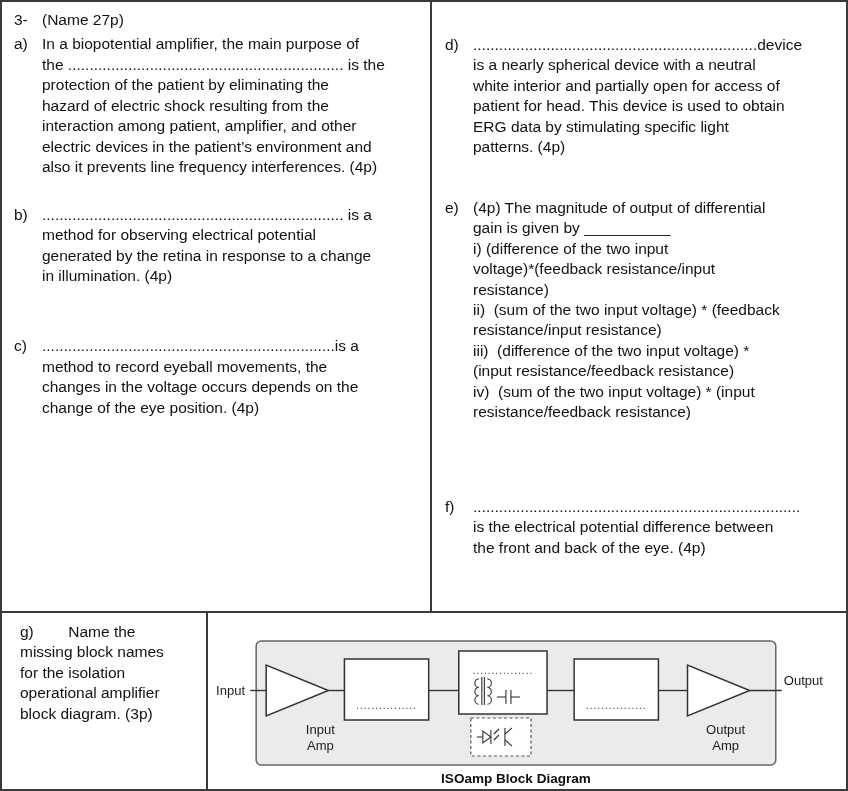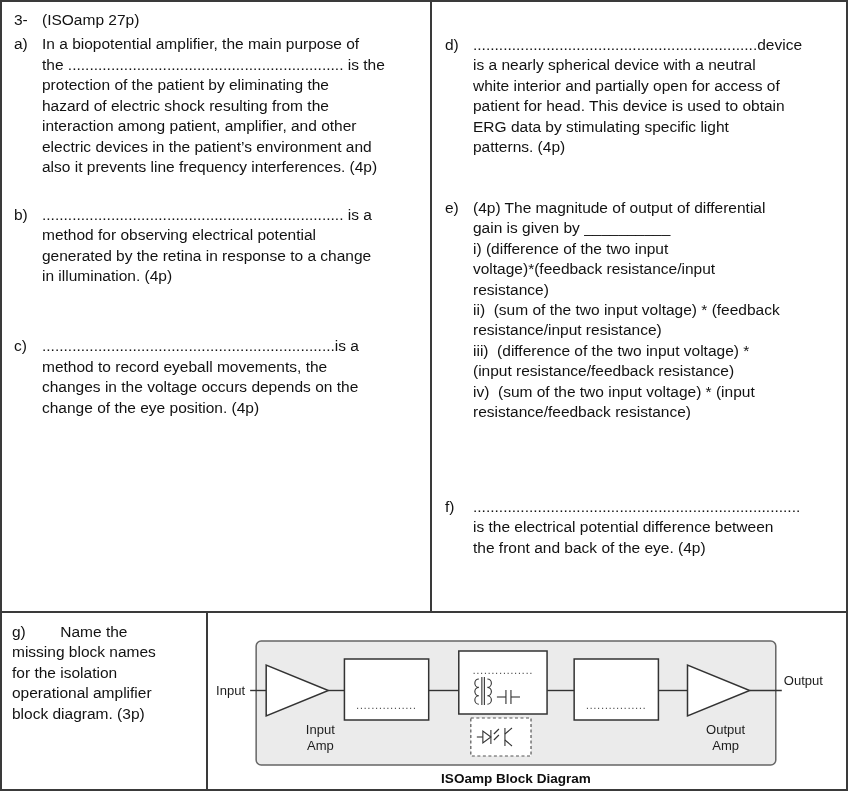--- a/index.html
+++ b/index.html
@@ -19,41 +19,41 @@
   .q-label { width:28px; flex-shrink:0; }
   .q-text { flex:1; white-space:pre-line; overflow-wrap:break-word; }
   .gap-4  { margin-bottom:4px; }
   .gap-27 { margin-bottom:27px; }
   .gap-40 { margin-bottom:40px; }
   .gap-50 { margin-bottom:50px; }
   .gap-74 { margin-bottom:74px; }
   .bottom-row { flex:1; display:flex; min-height:0; }
   .g-cell { width:206px; border-right:2px solid #3a3a3a; padding:9px 6px 8px 10px;
             font-size:15.5px; line-height:1.32; }
-  .g-text { white-space:pre-line; overflow-wrap:break-word; }
+  .g-text { white-space:pre-line; overflow-wrap:break-word;margin-left:8px; }
   .diagram-cell { flex:1; position:relative; }
   .diagram-cell svg { display:block; width:100%; height:100%; }
   .d-text { font-size:13px; fill:#1d1d1d; font-family:"Liberation Sans", sans-serif; }
   .dots   { font-size:10px; fill:#3c3c3c; letter-spacing:1px; font-family:"Liberation Sans", sans-serif; }
   .caption{ font-size:13.5px; font-weight:bold; fill:#0e0e0e; font-family:"Liberation Sans", sans-serif; }
   .wire   { stroke:#333; stroke-width:1.4; fill:none; }
   .shape  { fill:#ffffff; stroke:#333; stroke-width:1.5; }
   .sym    { stroke:#333; stroke-width:1.1; fill:none; }
 </style>
 </head>
 <body>
 
 <div class="page">
 
   <div class="top-row">
 
     <div class="col col-left">
       <div class="q-item gap-4">
         <span class="q-label">3-</span>
-        <div class="q-text">(ISOamp 27p)</div>
+        <div class="q-text">(Name 27p)</div>
       </div>
 
       <div class="q-item gap-27">
         <span class="q-label">a)</span>
         <div class="q-text">In a biopotential amplifier, the main purpose of
 the ................................................................ is the
 protection of the patient by eliminating the
 hazard of electric shock resulting from the
 interaction among patient, amplifier, and other
 electric devices in the patient’s environment and

